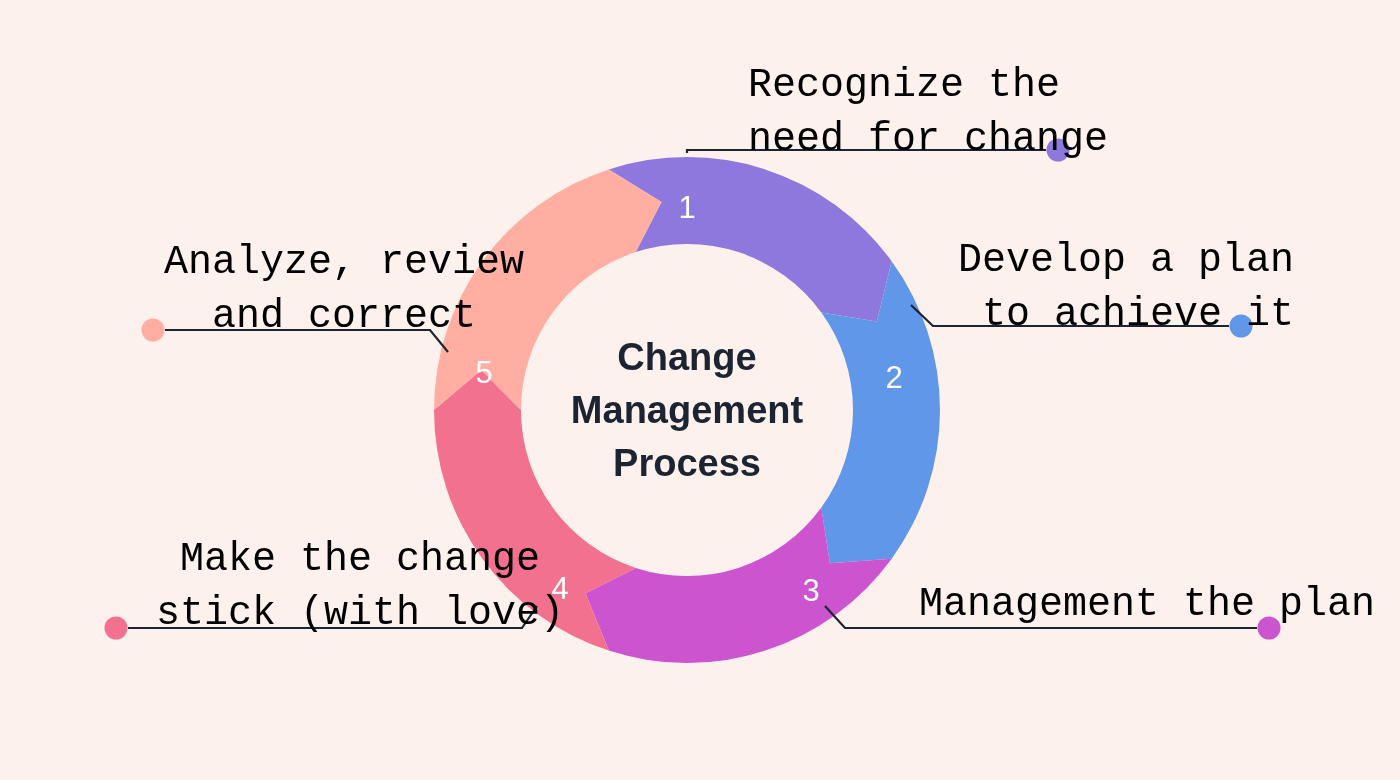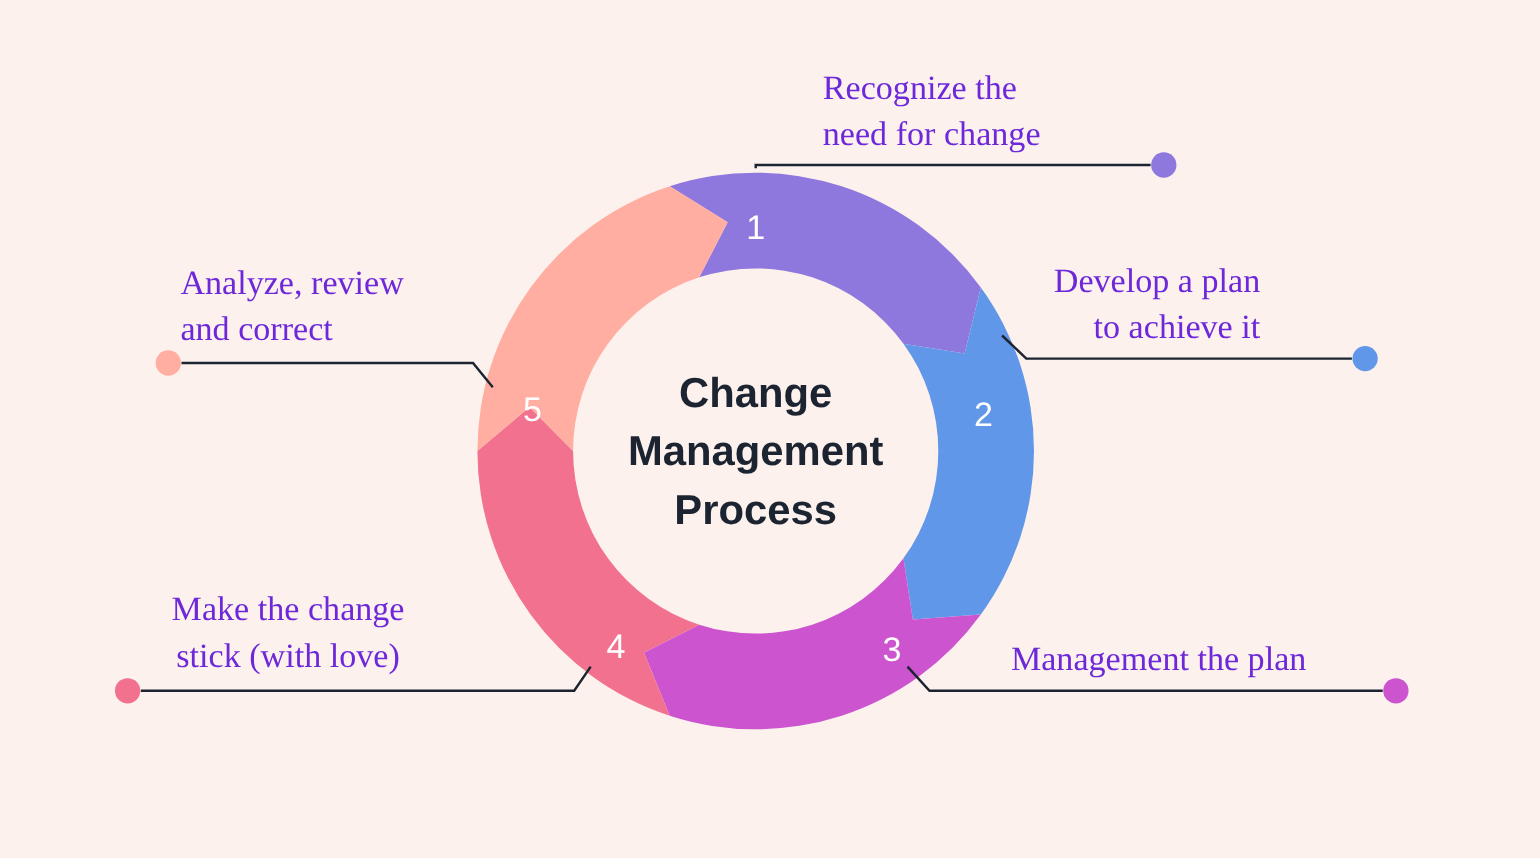--- a/index.html
+++ b/index.html
@@ -39,24 +39,24 @@
   }
   .leader-line {
     stroke: #1b2430;
     stroke-width: 2.2;
     fill: none;
     stroke-linejoin: miter;
     stroke-linecap: butt;
   }
   .callout-label {
     position: absolute;
-    font-family: Liberation Serif, serif;
-    font-size: 31px;
+    font-family: Liberation Mono, monospace;
+    font-size: 40px;
     line-height: 1.36;
-    color: #6d28d9;
+    color: #000000;
     white-space: pre-line;
   }
 </style>
 </head>
 <body style="background: rgb(253, 241, 238);">
 
 <div id="stage">
 
   <svg id="diagram" width="1400" height="780" viewBox="0 0 1400 780">
     <g id="segments-group">
@@ -95,17 +95,17 @@
   </svg>
 
   <div id="labels-group">
       <div class="callout-label" style="top: 59px; text-align: left; left: 748px;">Recognize the
 need for change</div>
       <div class="callout-label" style="top: 234px; text-align: right; left: 958px;">Develop a plan
 to achieve it</div>
       <div class="callout-label" style="top: 578px; text-align: left; left: 919px;">Management the plan</div>
       <div class="callout-label" style="top: 533px; text-align: center; left: 156px;">Make the change
 stick (with love)</div>
-      <div class="callout-label" style="top: 236px; text-align: left; left: 164px;">Analyze, review
+      <div class="callout-label" style="top: 236px; text-align: center; left: 164px;">Analyze, review
 and correct</div>
     </div>
 
 </div>
 
 </body></html>

